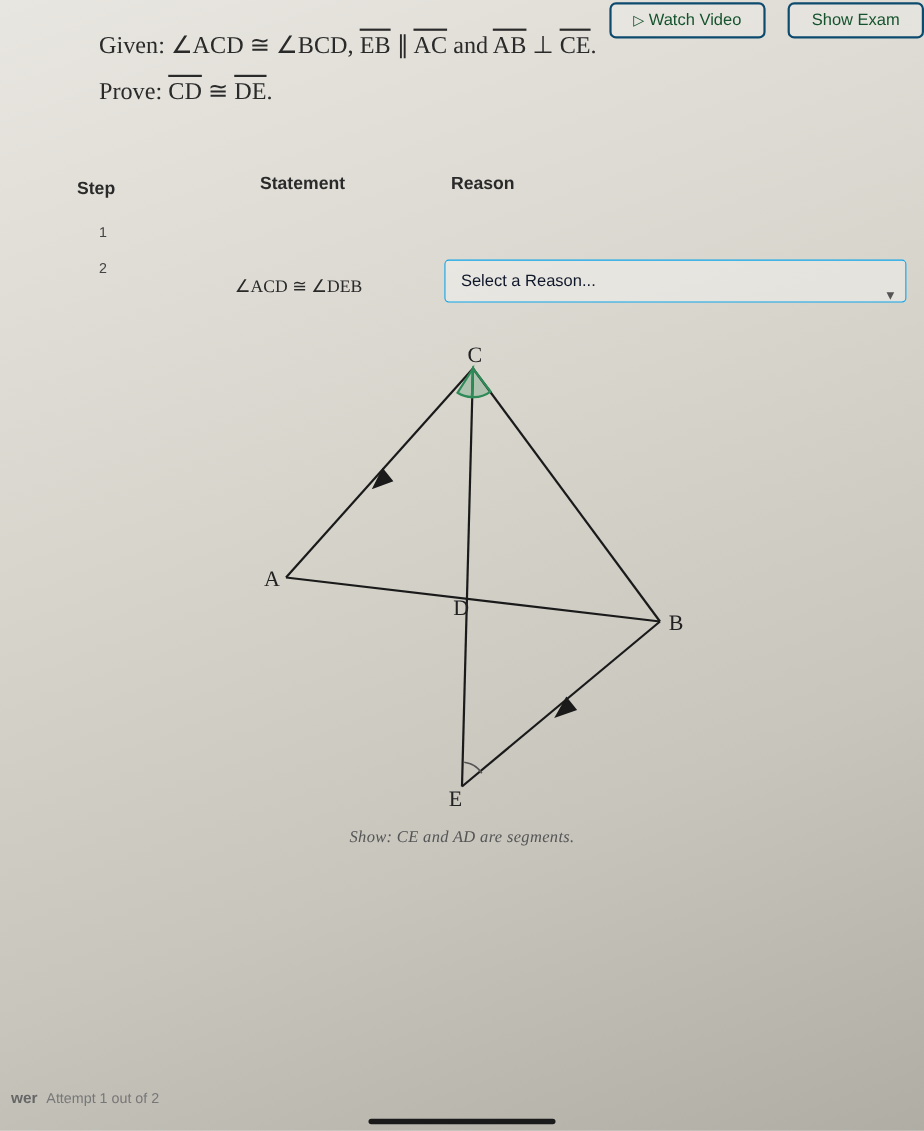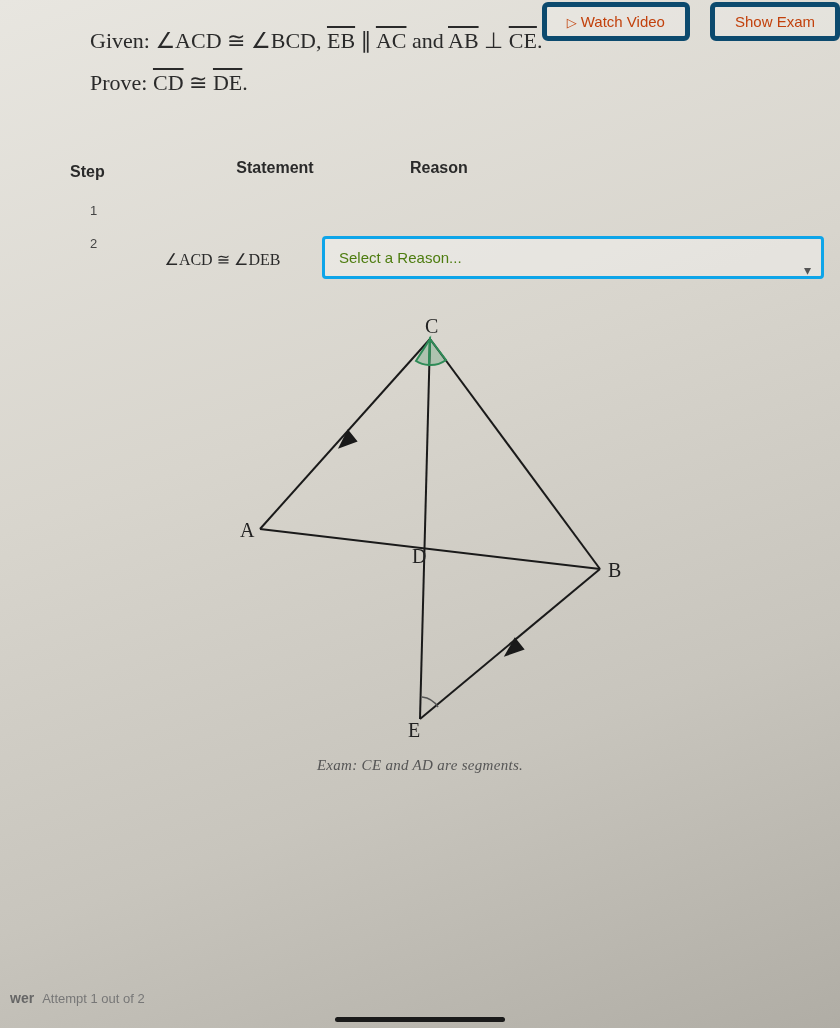--- a/index.html
+++ b/index.html
@@ -14,27 +14,27 @@
   }
   .top-buttons {
     position: absolute;
     top: 0;
     right: 0;
     display: flex;
     gap: 20px;
     padding: 2px 0;
   }
   .btn {
-    border: 5px solid #0c4a6e;
+    border: 2px solid #0c4a6e;
     border-radius: 6px;
     padding: 6px 20px;
     font-family: -apple-system, sans-serif;
     font-size: 15px;
     background: rgba(255,255,255,0.2);
-    color: #c2410c;
+    color: #14532d;
     cursor: pointer;
   }
   .btn-icon { margin-right:4px; font-size:13px; display:inline-block;}
   .problem {
     padding: 20px 30px 0 90px;
     font-size: 22px;
     line-height: 1.9;
   }
   .math .over { text-decoration: overline; }
   .proof-table {
@@ -43,27 +43,27 @@
   }
   .row { display: flex; align-items: flex-start; }
   .col-step { width: 80px; font-weight: bold; font-size:16px; padding-top:4px;}
   .col-stmt { width: 250px; font-size:16px; text-align:center; font-family: Georgia, serif;}
   .col-reason { flex:1; font-size:16px; padding-left:10px;}
   .hdr { font-weight: bold; font-size:16px; padding-bottom:12px;}
   .hdr .col-stmt, .hdr .col-reason { font-family:-apple-system,sans-serif;}
   .step-num { font-size:13px; font-weight:normal; color:#444; text-align:left; padding-left:20px;}
   .stmt-line { margin: 2px 0; }
   .reason-select {
-    border:3px solid #0ea5e9;
+    border:1px solid #0ea5e9;
     border-radius:4px;
     padding:10px 14px;
     background: rgba(255,255,255,0.35);
-    color:#4d7c0f;
+    color:#0f172a;
     font-size:15px;
-    width: 502px;
+    width: 420px;
     margin-top:4px;
     position:relative;
     cursor:pointer;
   }
   .reason-select::after{
     content:"▾";
     position:absolute;
     right:10px;
     bottom:-2px;
     font-size:14px;
@@ -181,20 +181,20 @@
       <text x="225" y="14">C</text>
       <text x="40" y="218">A</text>
       <text x="408" y="258">B</text>
       <text x="212" y="244">D</text>
       <text x="208" y="418">E</text>
     </g>
   </svg>
 </div>
 
 <div class="note">
-  <span>Exam: </span><span style="font-style:italic">CE</span><span> and </span><span style="font-style:italic">AD</span><span> are segments.</span>
+  <span>Show: </span><span style="font-style:italic">CE</span><span> and </span><span style="font-style:italic">AD</span><span> are segments.</span>
 </div>
 
 <div class="footer-left">
   <span class="wer">wer</span><span>Attempt 1 out of 2</span>
 </div>
 
 <div class="home-bar"></div>
 
 </body></html>

